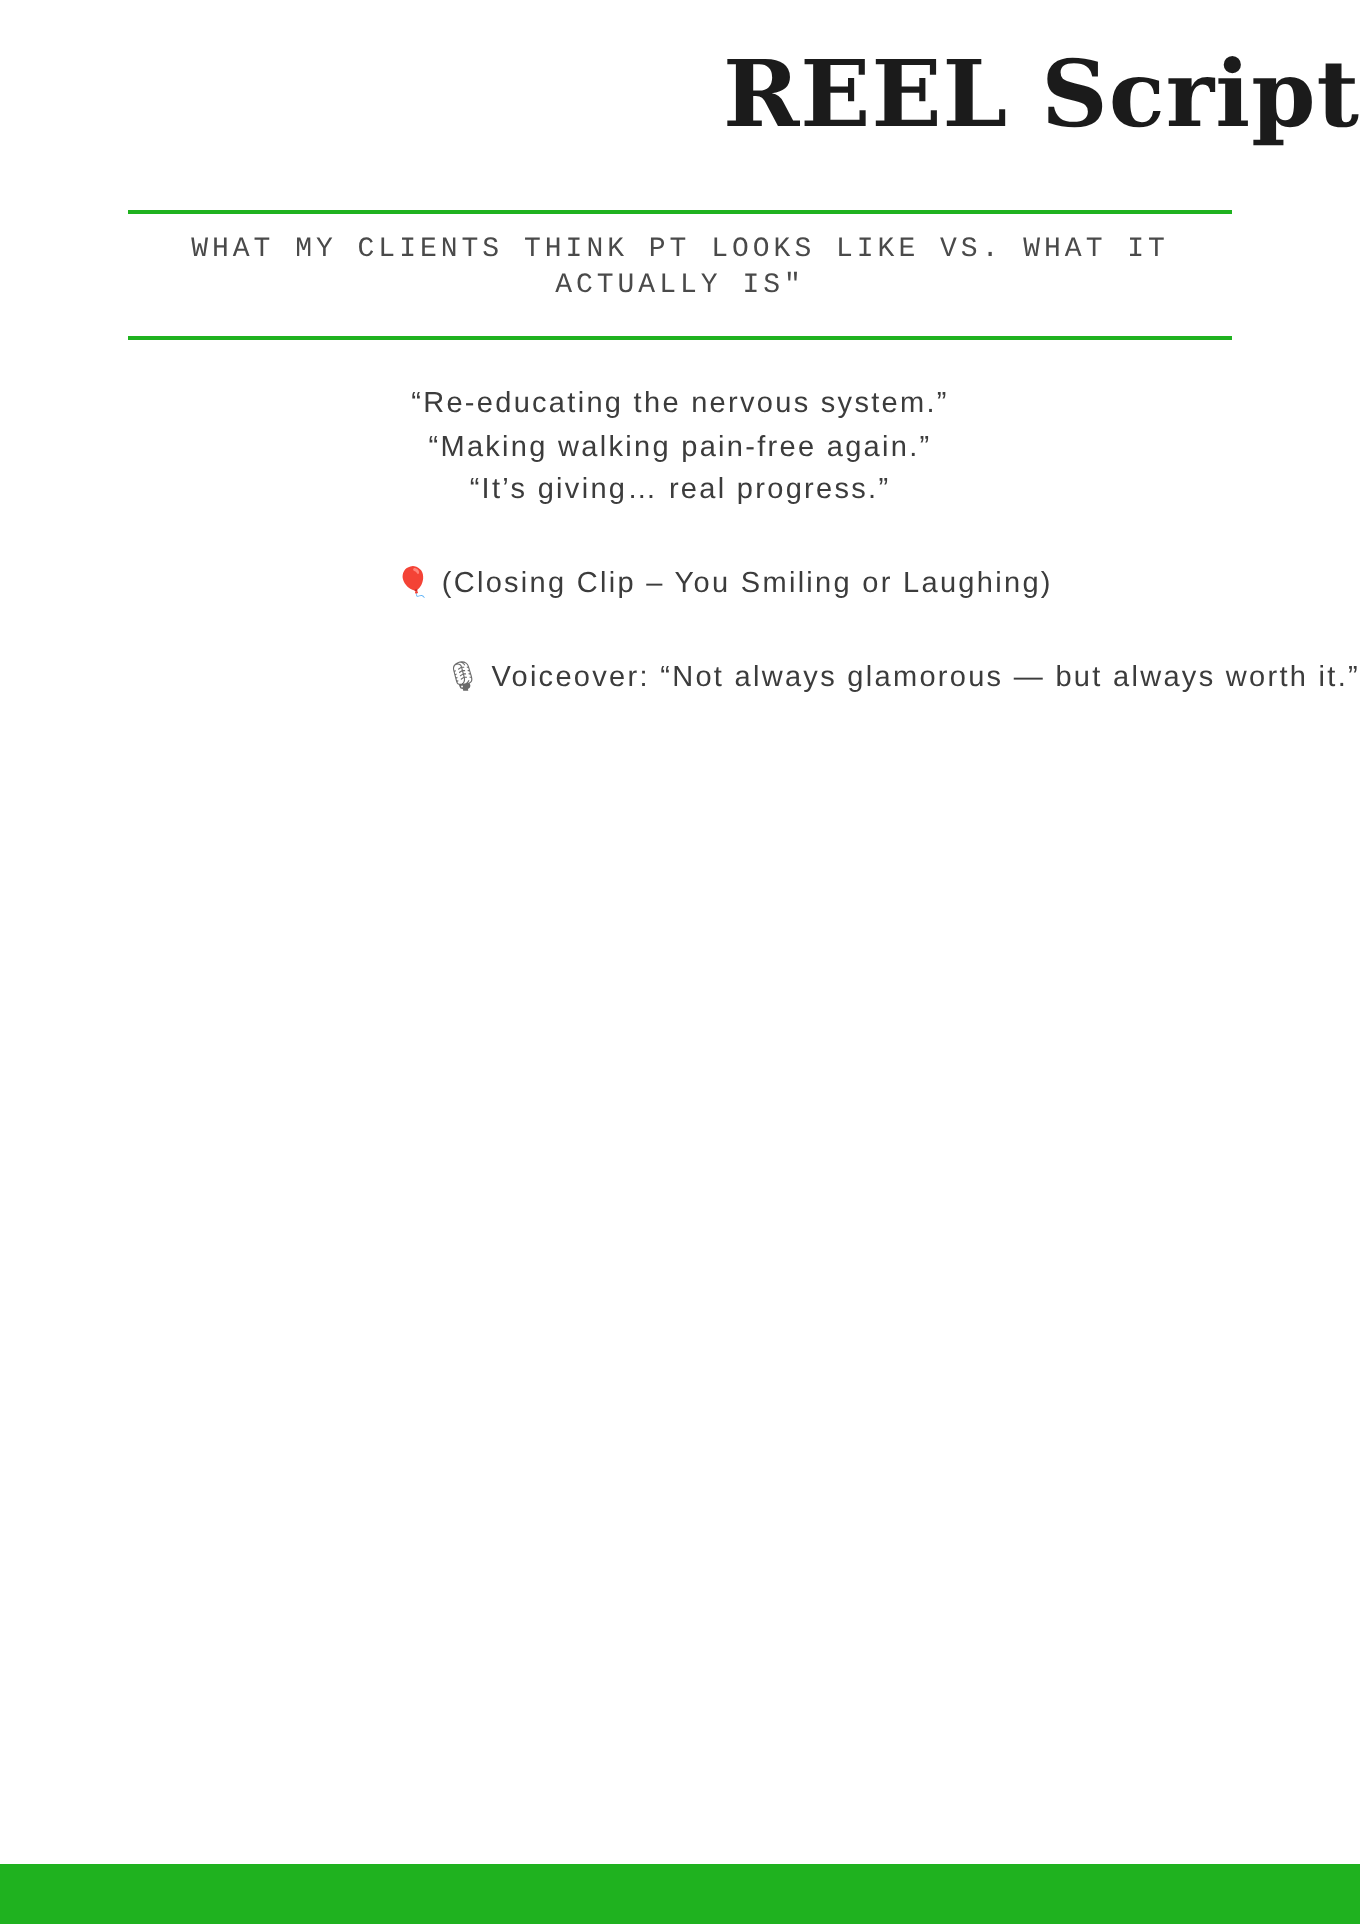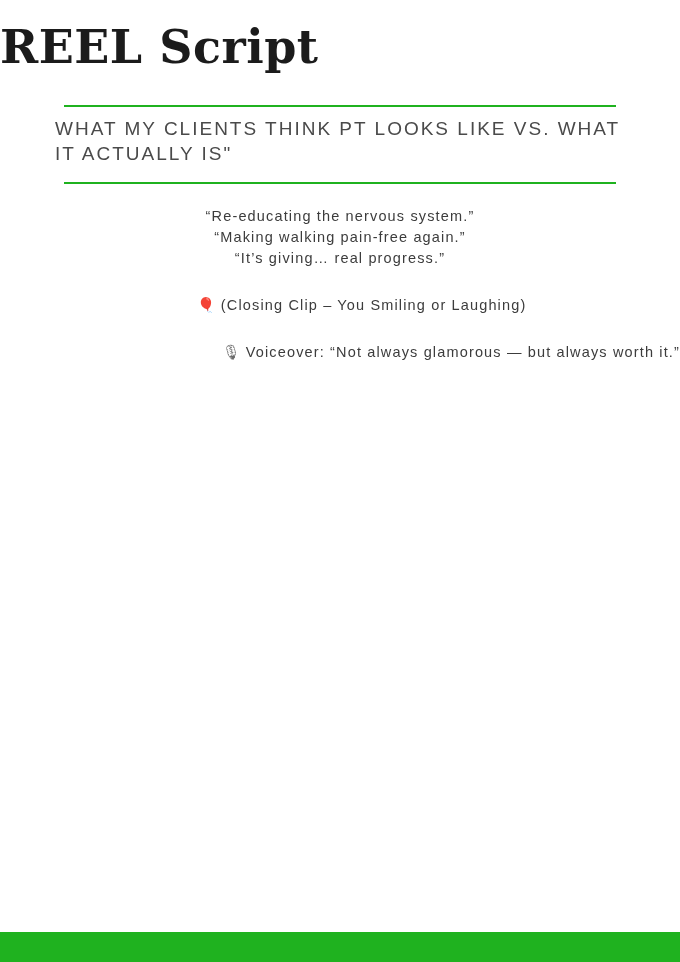--- a/index.html
+++ b/index.html
@@ -17,21 +17,21 @@
   }
 
   .page {
     width: 680px;
     height: 962px;
     position: relative;
     box-sizing: border-box;
   }
 
   .title {
-    text-align: left;
+    text-align: right;
     font-family: "DejaVu Serif", serif;
     font-weight: bold;
     font-size: 46px;
     letter-spacing: 0.5px;
     color: #1b1b1b;
     margin: 0;
     padding-top: 22px;
     line-height: 1.1;
   }
 
@@ -42,25 +42,26 @@
     width: 552px;
   }
 
   .rule-top { margin-top: 32px; }
   .rule-bottom { margin-top: 8px; }
 
   .subtitle {
     width: 570px;
     margin: 0 auto;
     padding: 9px 0 7px 0;
-    font-size: 19px;
+    text-align: center;
+    font-size: 14px;
     letter-spacing: 2.0px;
     color: #4a4a4a;
     line-height: 1.35;
-    font-family: Liberation Sans, sans-serif;
+    font-family: Liberation Mono, monospace;
   }
 
   .body-block {
     margin-top: 22px;
     text-align: center;
   }
 
   .line {
     font-size: 14.5px;
     letter-spacing: 1.15px;

